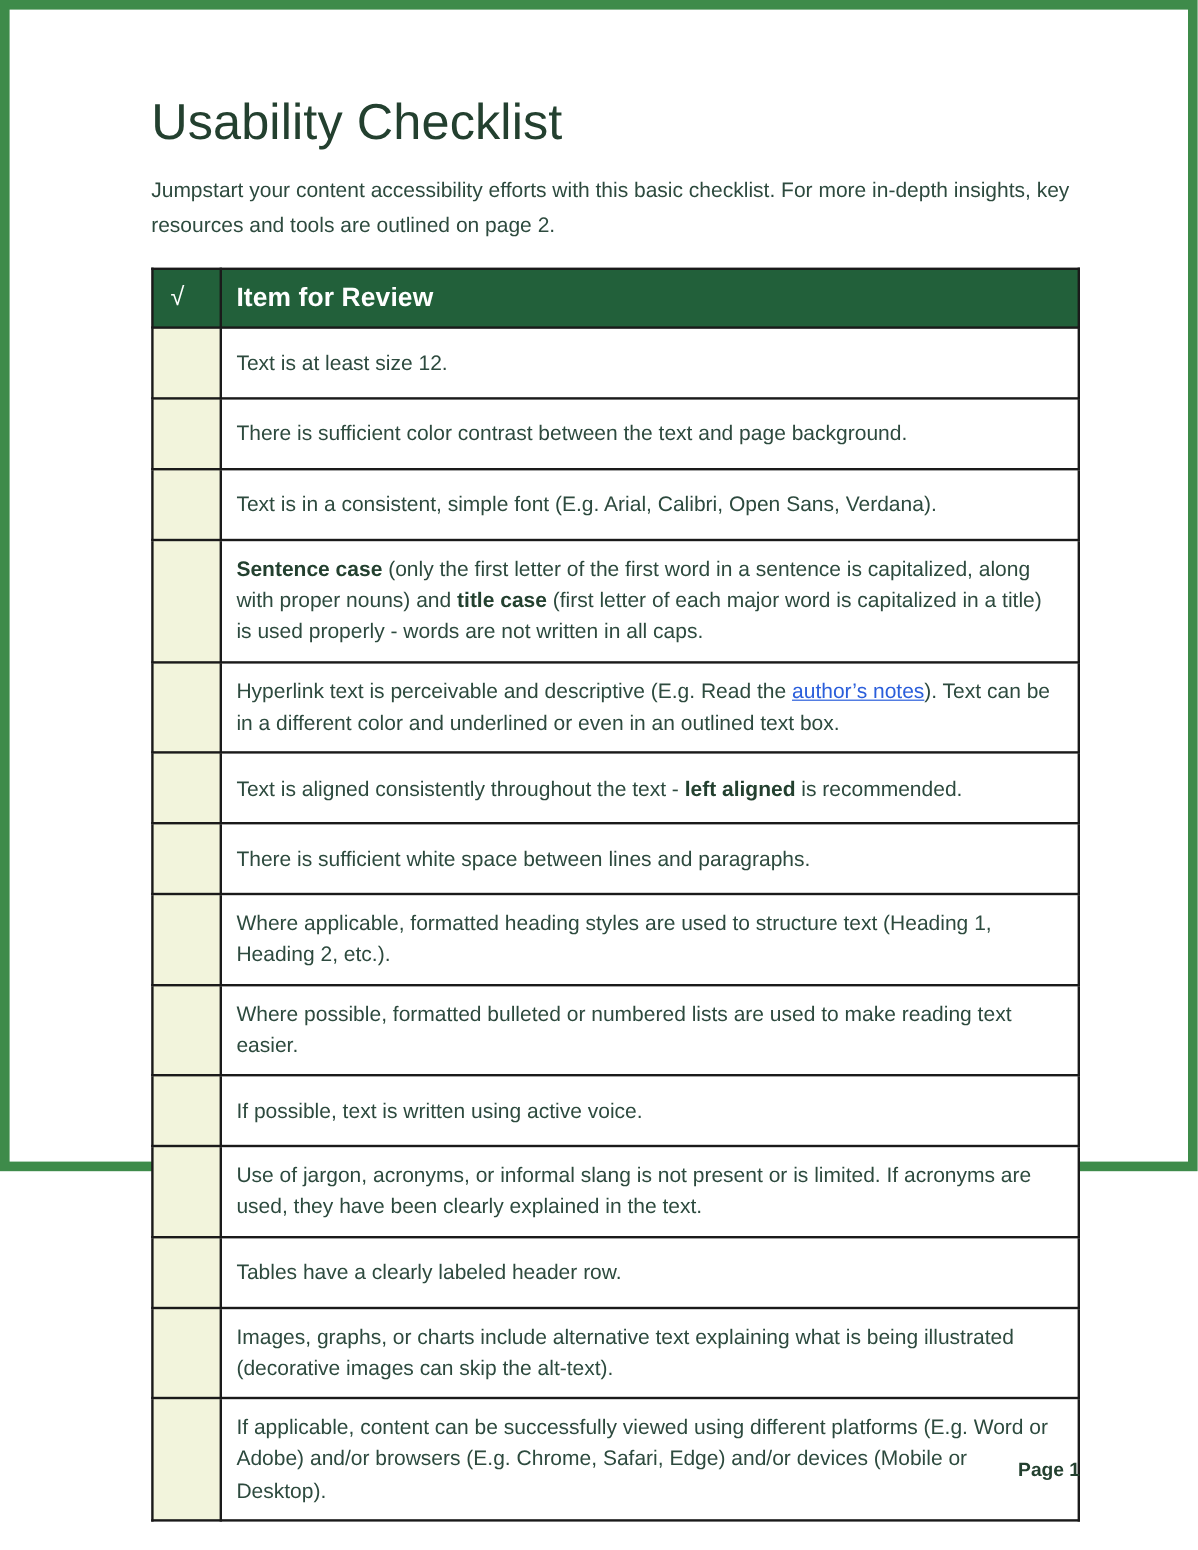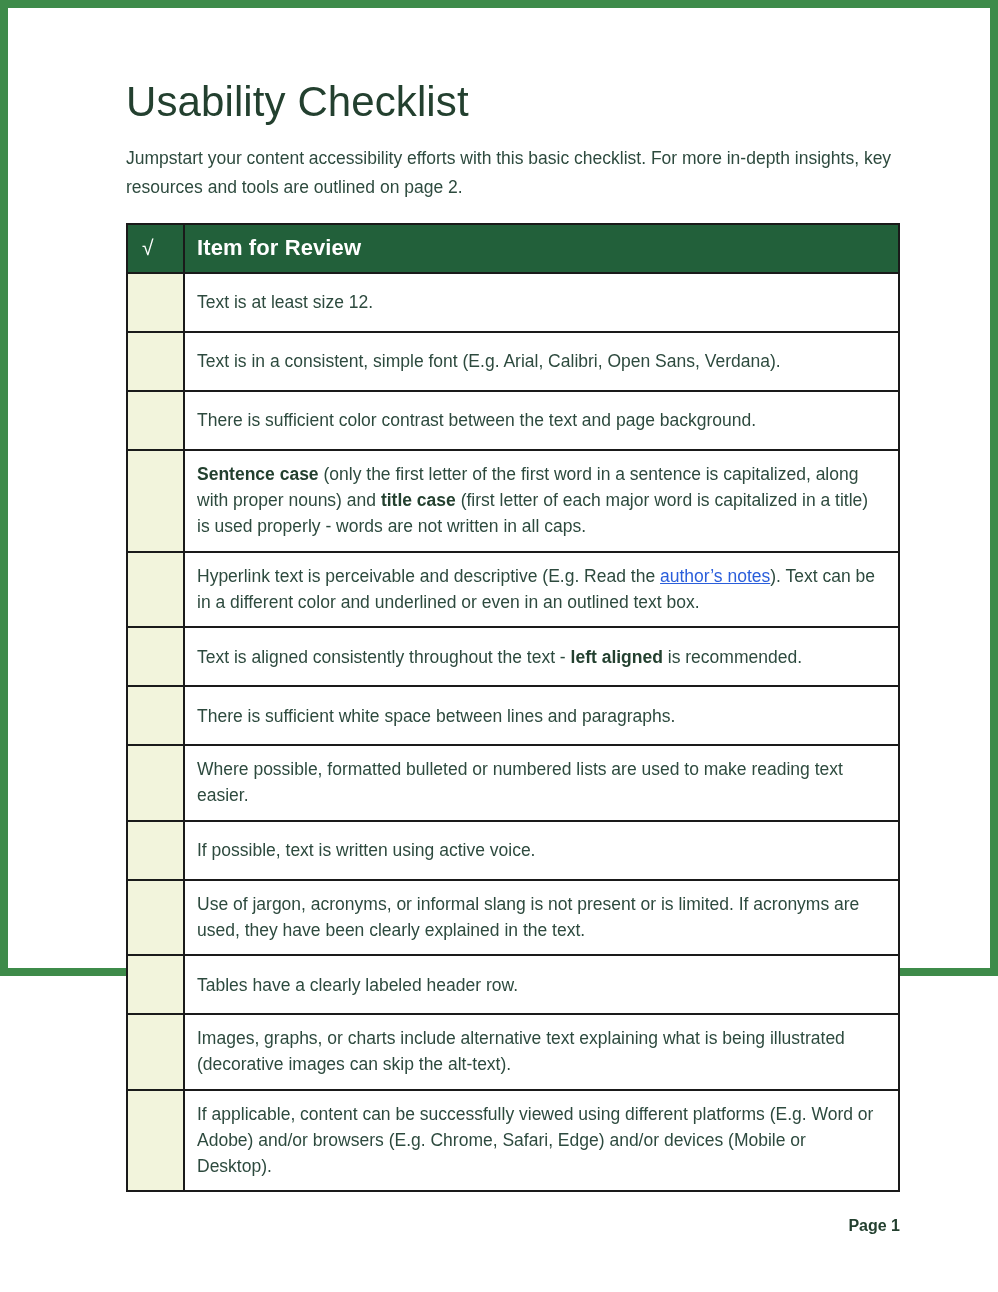--- a/index.html
+++ b/index.html
@@ -143,41 +143,45 @@
           <th class="th-item">Item for Review</th>
         </tr>
       </thead>
       <tbody id="checklist-body">
           <tr class="r-1">
             <td class="cell-check"></td>
             <td class="cell-item"><span>Text is at least size 12.</span></td>
           </tr>
           <tr class="r-1">
             <td class="cell-check"></td>
+            <td class="cell-item"><span>There is sufficient color contrast between the text and page background.</span></td>
+          </tr>
+          <tr class="r-1">
+            <td class="cell-check"></td>
             <td class="cell-item"><span>Text is in a consistent, simple font (E.g. Arial, Calibri, Open Sans, Verdana).</span></td>
           </tr>
-          <tr class="r-1">
-            <td class="cell-check"></td>
-            <td class="cell-item"><span>There is sufficient color contrast between the text and page background.</span></td>
-          </tr>
           <tr>
             <td class="cell-check"></td>
             <td class="cell-item"><strong>Sentence case</strong><span> (only the first letter of the first word in a sentence is capitalized, along with proper nouns) and </span><strong>title case</strong><span> (first letter of each major word is capitalized in a title) is used properly - words are not written in all caps.</span></td>
           </tr>
           <tr>
             <td class="cell-check"></td>
             <td class="cell-item"><span>Hyperlink text is perceivable and descriptive (E.g. Read the </span><a class="doc-link" href="#">author’s notes</a><span>). Text can be in a different color and underlined or even in an outlined text box.</span></td>
           </tr>
           <tr class="r-1">
             <td class="cell-check"></td>
             <td class="cell-item"><span>Text is aligned consistently throughout the text - </span><strong>left aligned</strong><span> is recommended.</span></td>
           </tr>
           <tr class="r-1">
             <td class="cell-check"></td>
             <td class="cell-item"><span>There is sufficient white space between lines and paragraphs.</span></td>
+          </tr>
+          <tr>
+            <td class="cell-check"></td>
+            <td class="cell-item"><span>Where applicable, formatted heading styles are used to structure text (Heading 1, Heading 2, etc.).</span></td>
           </tr>
           <tr>
             <td class="cell-check"></td>
             <td class="cell-item"><span>Where possible, formatted bulleted or numbered lists are used to make reading text easier.</span></td>
           </tr>
           <tr class="r-1">
             <td class="cell-check"></td>
             <td class="cell-item"><span>If possible, text is written using active voice.</span></td>
           </tr>
           <tr>

